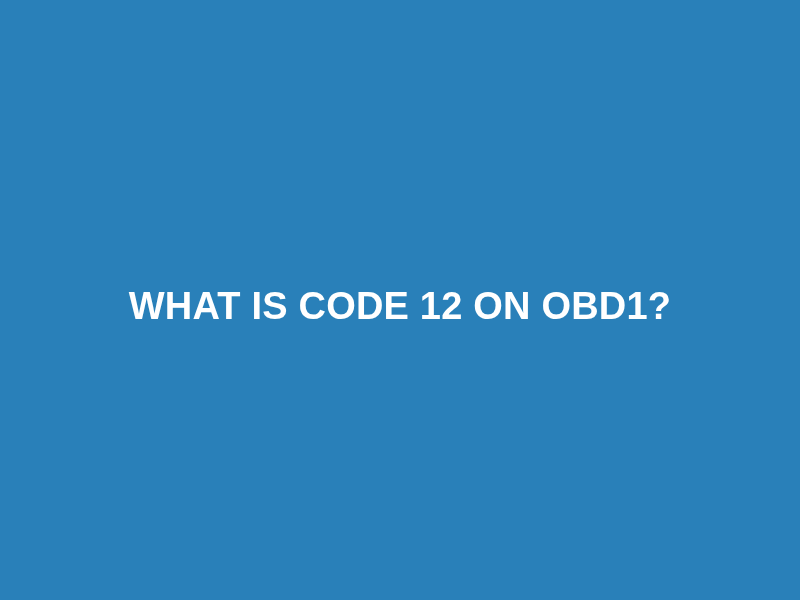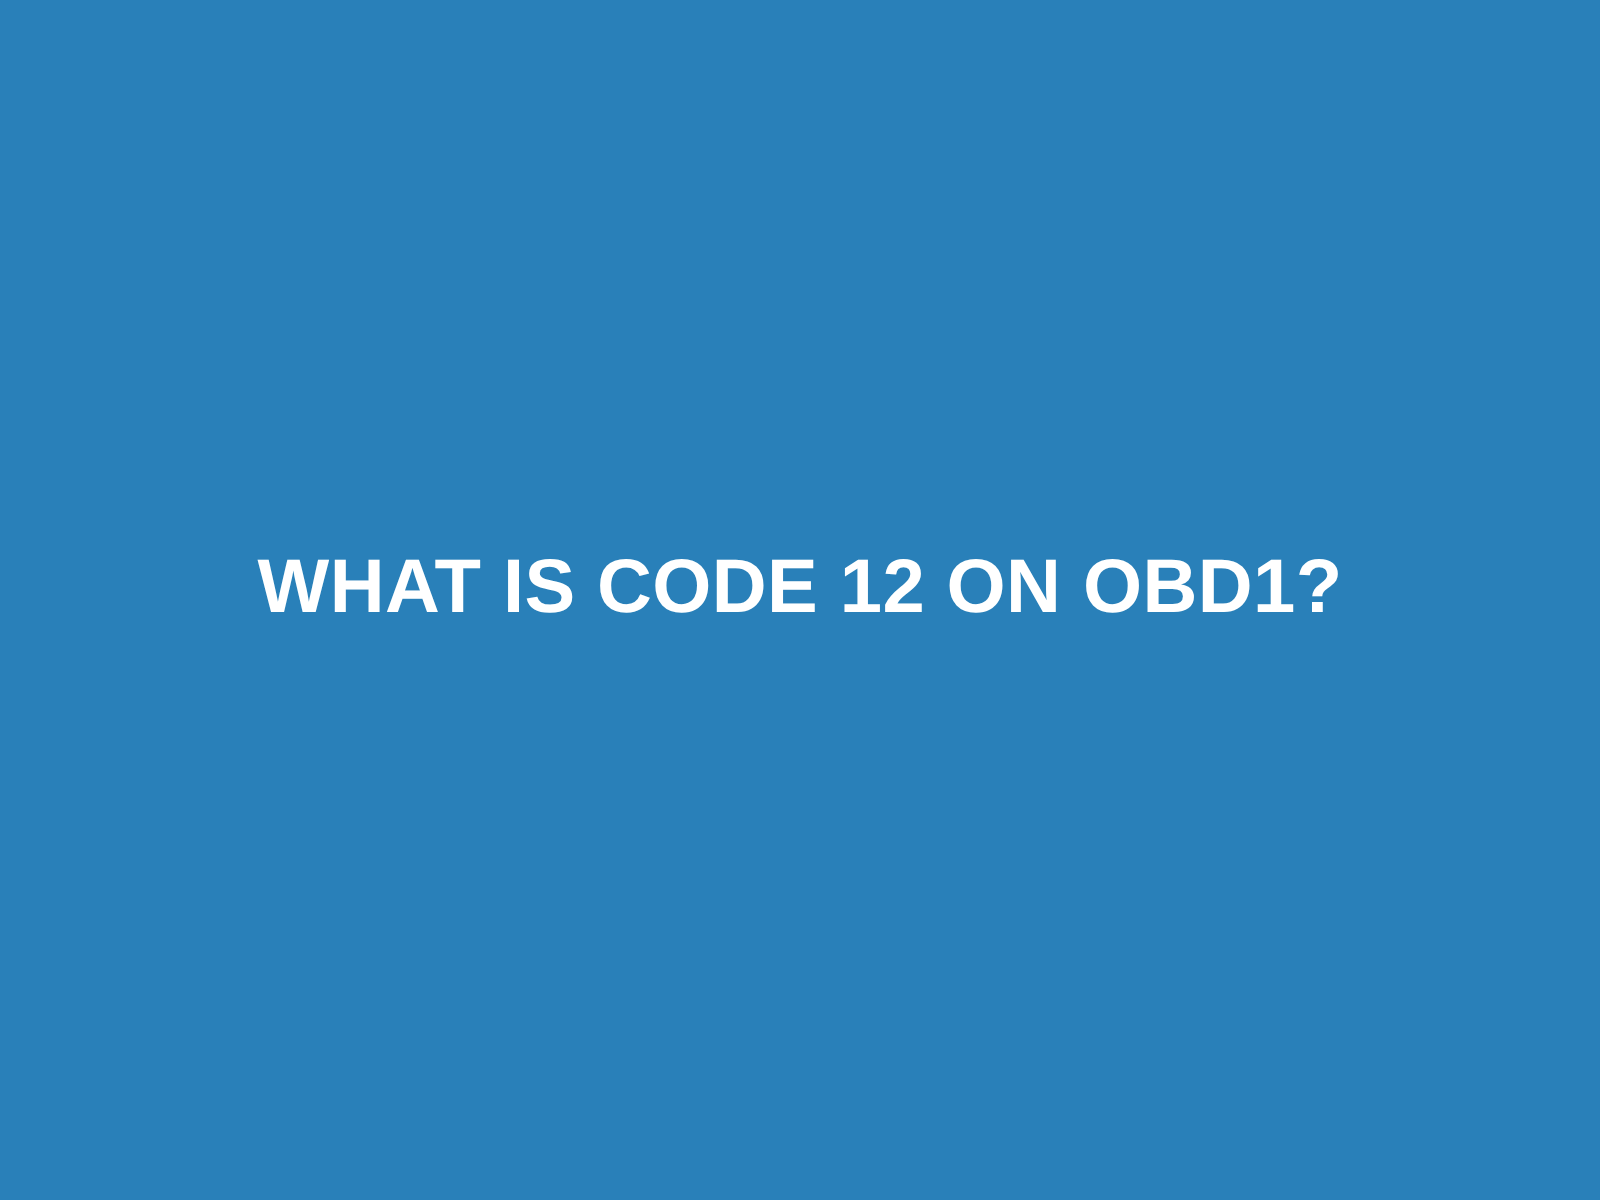--- a/index.html
+++ b/index.html
@@ -35,21 +35,21 @@
     right: 0;
     top: 268px;
     display: flex;
     align-items: center;
     justify-content: center;
     padding: 0 40px;
     box-sizing: border-box;
   }
 
   .card-title {
-    margin: 0;
+    margin: 12px;
     padding: 0;
     font-family: "Liberation Sans", "DejaVu Sans", sans-serif;
     font-size: 38px;
     font-weight: bold;
     line-height: 52px;
     letter-spacing: 0.2px;
     color: #ffffff;
     text-align: center;
     text-transform: uppercase;
     white-space: nowrap;

